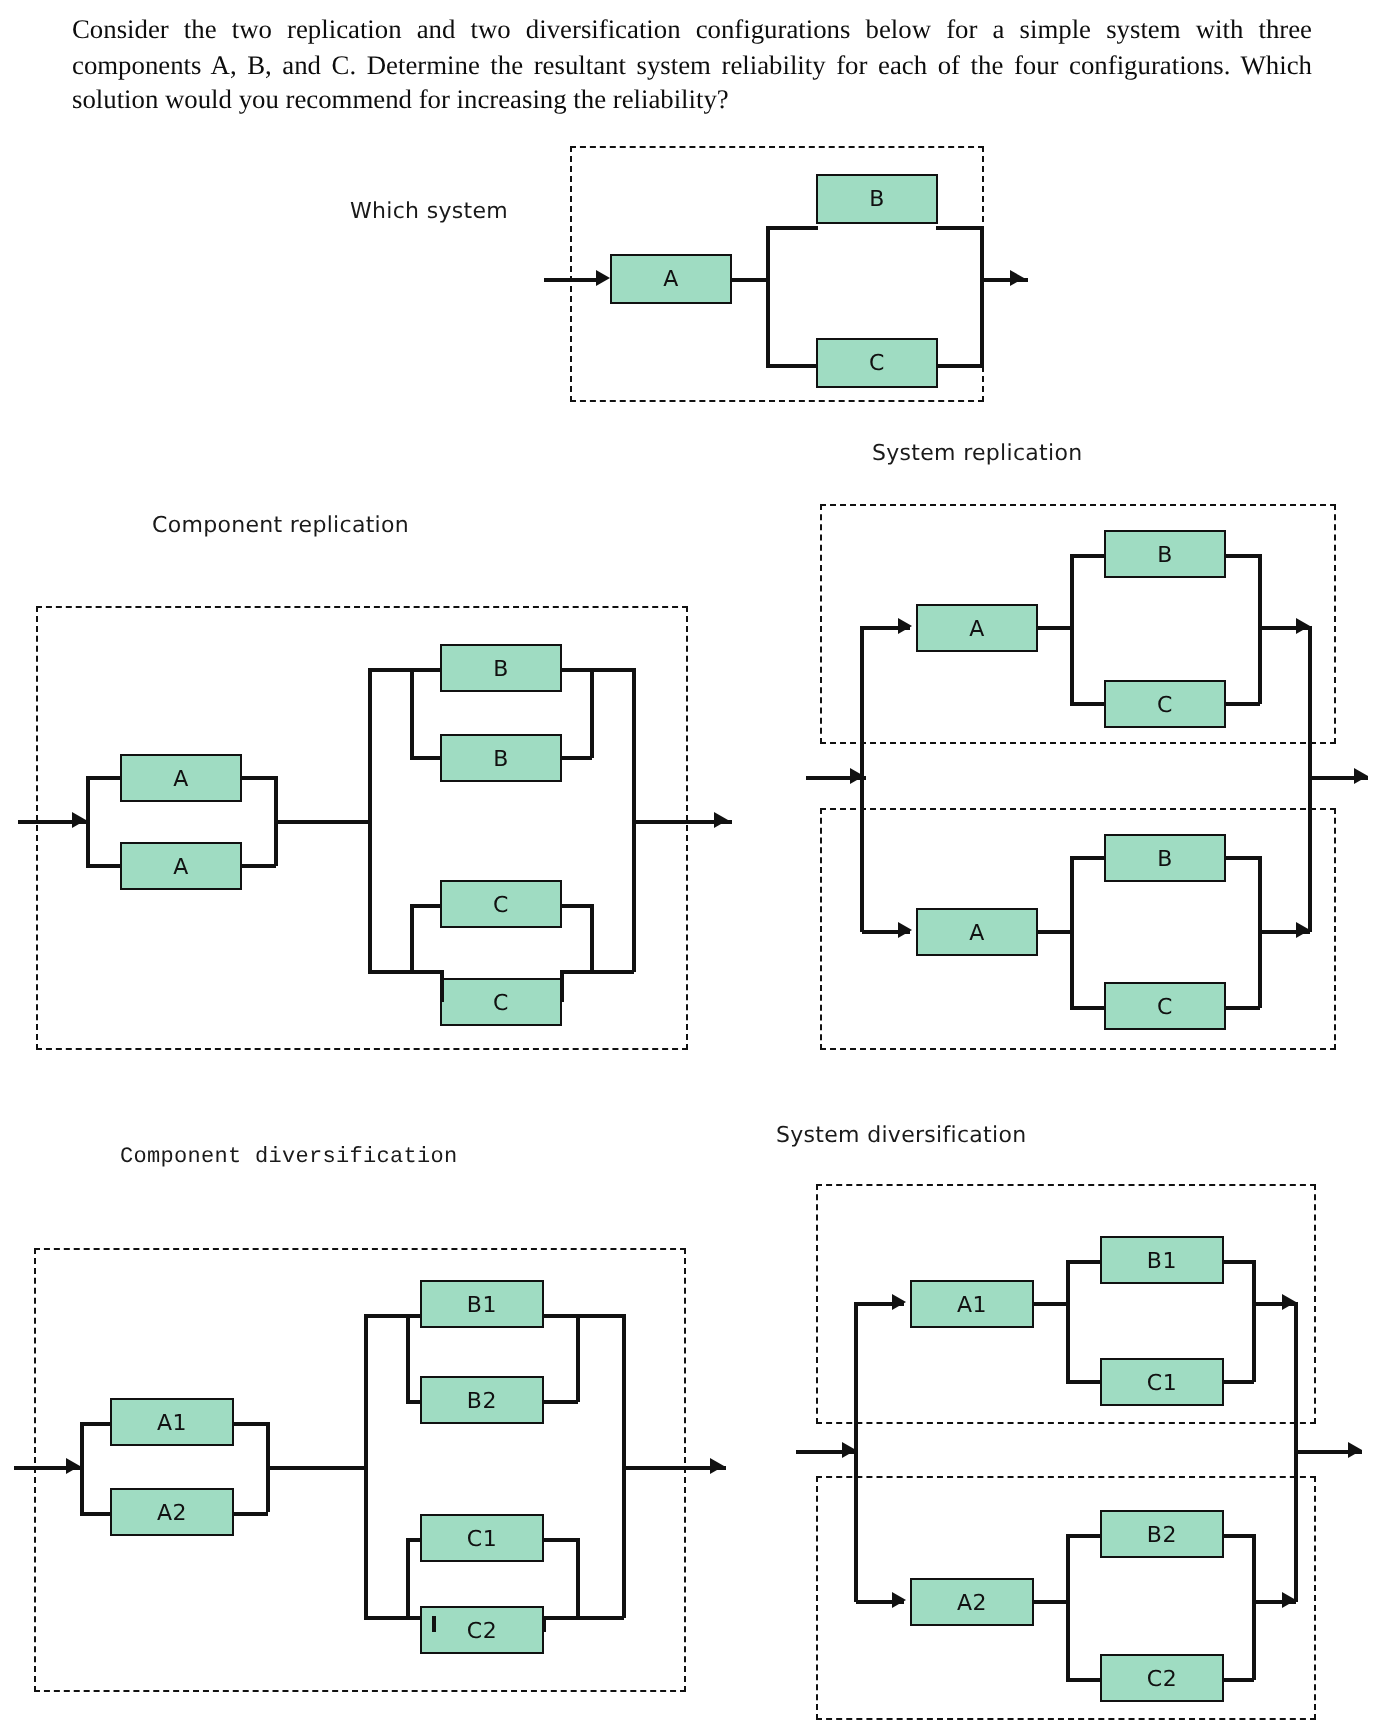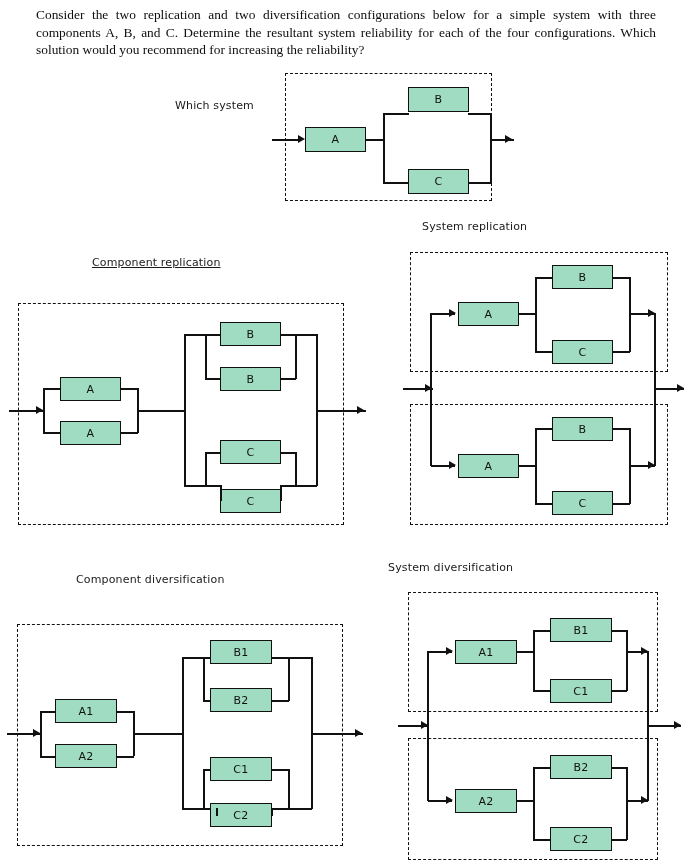--- a/index.html
+++ b/index.html
@@ -68,21 +68,21 @@
   <div class="blk" style="left:408px;top:169px;width:61px;height:25px;">C</div>
   <div class="wire wh" style="left:468px;top:182px;width:23px;"></div>
 
   <div class="wire wv" style="left:490px;top:113px;height:70px;"></div>
   <div class="wire wh" style="left:490px;top:139px;width:24px;"></div>
   <div class="arrow" style="left:505px;top:135px;"></div>
 </div>
 
 <div class="diagram">
 
-  <div class="cap" style="left:92px;top:256px;text-decoration:underline;">Component replication</div>
+  <div class="cap" style="left:76px;top:256px;">Component replication</div>
 
   <div class="dbox" style="left:18px;top:303px;width:326px;height:222px;"></div>
 
   <div class="wire wh" style="left:9px;top:410px;width:35px;"></div>
   <div class="arrow" style="left:36px;top:406px;"></div>
 
   <div class="wire wv" style="left:43px;top:388px;height:45px;"></div>
   <div class="wire wh" style="left:43px;top:388px;width:18px;"></div>
   <div class="blk" style="left:60px;top:377px;width:61px;height:24px;">A</div>
   <div class="wire wh" style="left:120px;top:388px;width:18px;"></div>
@@ -124,21 +124,21 @@
   <div class="wire wv" style="left:295px;top:452px;height:34px;"></div>
   <div class="wire wh" style="left:295px;top:485px;width:22px;"></div>
 
   <div class="wire wv" style="left:316px;top:334px;height:152px;"></div>
   <div class="wire wh" style="left:316px;top:410px;width:50px;"></div>
   <div class="arrow" style="left:357px;top:406px;"></div>
 </div>
 
 <div class="diagram">
 
-  <div class="cap" style="left:422px;top:220px;">System replication</div>
+  <div class="cap" style="left:436px;top:220px;">System replication</div>
 
   <div class="dbox" style="left:410px;top:252px;width:258px;height:120px;"></div>
 
   <div class="wire wh" style="left:431px;top:313px;width:24px;"></div>
   <div class="arrow" style="left:449px;top:309px;"></div>
   <div class="blk" style="left:458px;top:302px;width:61px;height:24px;">A</div>
   <div class="wire wh" style="left:518px;top:313px;width:18px;"></div>
   <div class="wire wv" style="left:535px;top:277px;height:75px;"></div>
 
   <div class="wire wh" style="left:535px;top:277px;width:18px;"></div>
@@ -177,21 +177,21 @@
   <div class="arrow" style="left:425px;top:384px;"></div>
   <div class="wire wv" style="left:430px;top:313px;height:153px;"></div>
 
   <div class="wire wv" style="left:654px;top:313px;height:153px;"></div>
   <div class="wire wh" style="left:654px;top:388px;width:30px;"></div>
   <div class="arrow" style="left:677px;top:384px;"></div>
 </div>
 
 <div class="diagram">
 
-  <div class="cap" style="left:76px;top:573px;">Component diversification</div>
+  <div class="cap" style="left:60px;top:573px;font-family:Liberation Mono, monospace;">Component diversification</div>
 
   <div class="dbox" style="left:17px;top:624px;width:326px;height:222px;"></div>
 
   <div class="wire wh" style="left:7px;top:733px;width:34px;"></div>
   <div class="arrow" style="left:33px;top:729px;"></div>
 
   <div class="wire wv" style="left:40px;top:711px;height:45px;"></div>
   <div class="wire wh" style="left:40px;top:711px;width:16px;"></div>
   <div class="blk" style="left:55px;top:699px;width:62px;height:24px;">A1</div>
   <div class="wire wh" style="left:116px;top:711px;width:18px;"></div>

